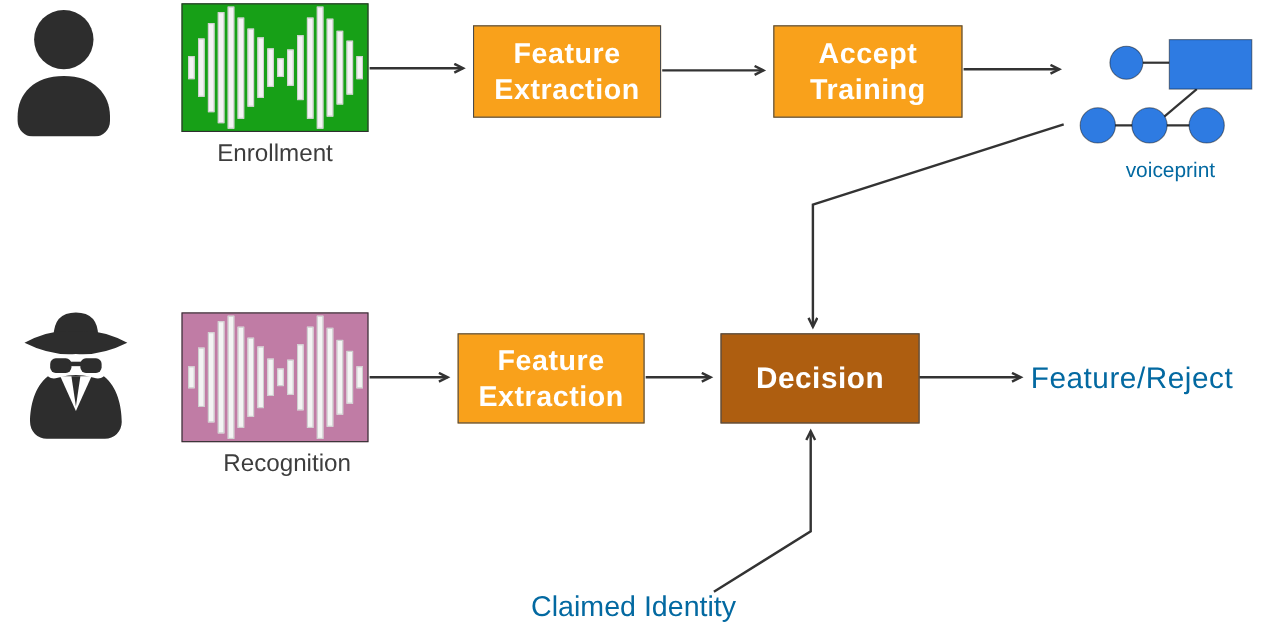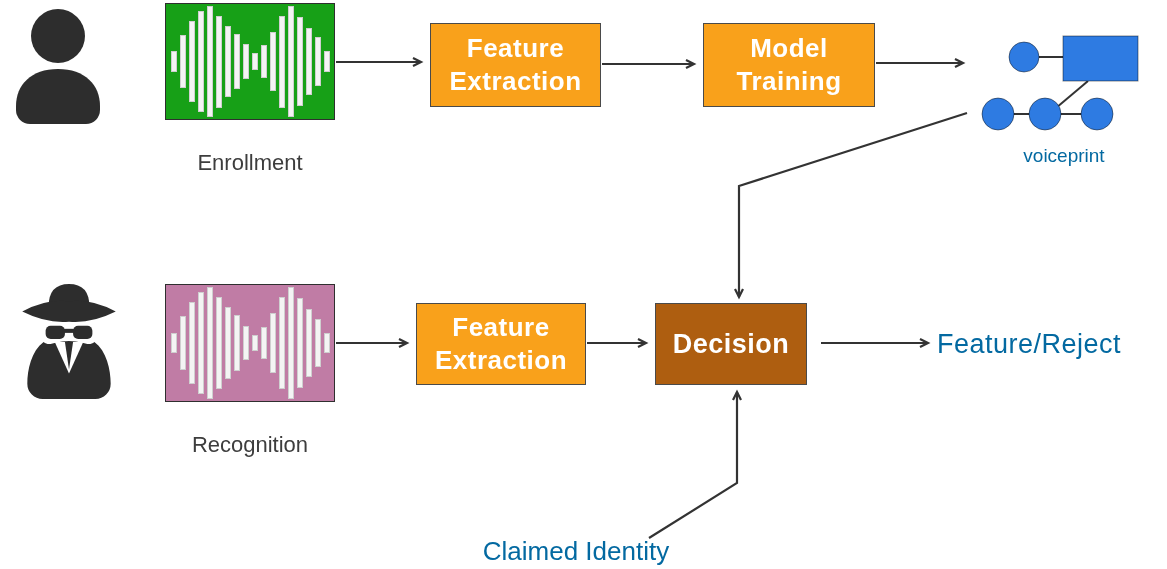--- a/index.html
+++ b/index.html
@@ -15,21 +15,21 @@
   .audio-box{
     display:flex;align-items:center;justify-content:center;gap:3px;
     border:1.5px solid #2f2f2f;box-sizing:border-box;padding:0 6px;
   }
   .wbar{width:6px;background:#F4F4F4;border:1px solid #CFCFCF;box-sizing:border-box;}
   .proc-box{
     display:flex;align-items:center;justify-content:center;text-align:center;
     color:#ffffff;font-size:26px;font-weight:600;line-height:1.28;
     border:1.5px solid #4a4a4a;box-sizing:border-box;letter-spacing:0.5px;
   }
-  .cap{color:#3d3d3d;font-size:22px;text-align:center;margin-top:24px;}
+  .cap{color:#3d3d3d;font-size:22px;text-align:center;}
   .bold-label{color:#0369a1;font-weight:normal;}
   .icon-fill{fill:#2d2d2d;}
 </style>
 </head>
 <body>
 
 <div id="stage">
 
   <svg class="overlay" viewBox="0 0 1167 569">
     <defs>
@@ -87,21 +87,21 @@
         <div class="wbar" style="height: 18%;"></div>
       </div>
   </div>
   <div class="abs cap" style="left:165px;top:126px;width:170px;">Enrollment</div>
 
   <div class="abs proc-box" style="left: 430px; top: 23px; width: 171px; height: 84px; background: rgb(249, 161, 27);">
     <span>Feature Extraction</span>
   </div>
 
   <div class="abs proc-box" style="left: 703px; top: 23px; width: 172px; height: 84px; background: rgb(249, 161, 27);">
-    <span>Model Training</span>
+    <span>Accept Training</span>
   </div>
 
   <div class="abs bold-label" style="left:988px;top:145px;width:152px;text-align:center;font-size:19px;">voiceprint</div>
 
   <svg class="abs" style="left:18px;top:278px;" width="102" height="124" viewBox="0 0 100 122">
     <path class="icon-fill" d="M30,28 Q30,6 50,6 Q70,6 70,28 Z"></path>
     <path class="icon-fill" d="M4,33 Q28,20 50,23 Q72,20 96,33 Q72,45 50,43 Q28,45 4,33 Z"></path>
     <rect class="icon-fill" x="27" y="47" width="19" height="13" rx="5"></rect>
     <rect class="icon-fill" x="54" y="47" width="19" height="13" rx="5"></rect>
     <rect class="icon-fill" x="44" y="50" width="12" height="4"></rect>
@@ -125,27 +125,27 @@
         <div class="wbar" style="height: 28%;"></div>
         <div class="wbar" style="height: 52%;"></div>
         <div class="wbar" style="height: 80%;"></div>
         <div class="wbar" style="height: 97%;"></div>
         <div class="wbar" style="height: 78%;"></div>
         <div class="wbar" style="height: 58%;"></div>
         <div class="wbar" style="height: 42%;"></div>
         <div class="wbar" style="height: 18%;"></div>
       </div>
   </div>
-  <div class="abs cap" style="left:165px;top:408px;width:170px;">Recognition</div>
+  <div class="abs cap" style="left:176px;top:408px;width:170px;">Recognition</div>
 
   <div class="abs proc-box" style="left: 416px; top: 303px; width: 170px; height: 82px; background: rgb(249, 161, 27);">
     <span>Feature Extraction</span>
   </div>
 
-  <div class="abs proc-box" style="left: 655px; top: 303px; width: 152px; height: 82px; font-size: 27px; background: rgb(174, 94, 16);">
+  <div class="abs proc-box" style="left: 655px; top: 303px; width: 181px; height: 82px; font-size: 27px; background: rgb(174, 94, 16);">
     <span>Decision</span>
   </div>
 
   <div class="abs bold-label" style="left:937px;top:329px;font-size:27px;letter-spacing:0.5px;">Feature/Reject</div>
 
   <div class="abs bold-label" style="left:466px;top:536px;width:220px;text-align:center;font-size:26px;">Claimed Identity</div>
 
 </div>
 
 </body></html>

